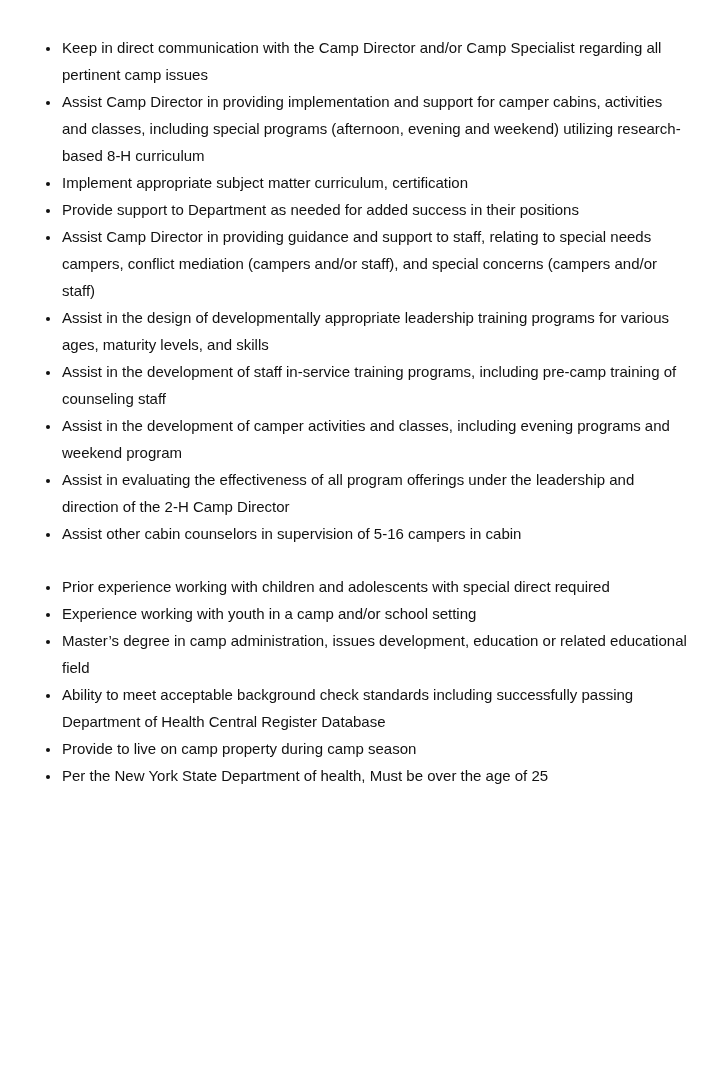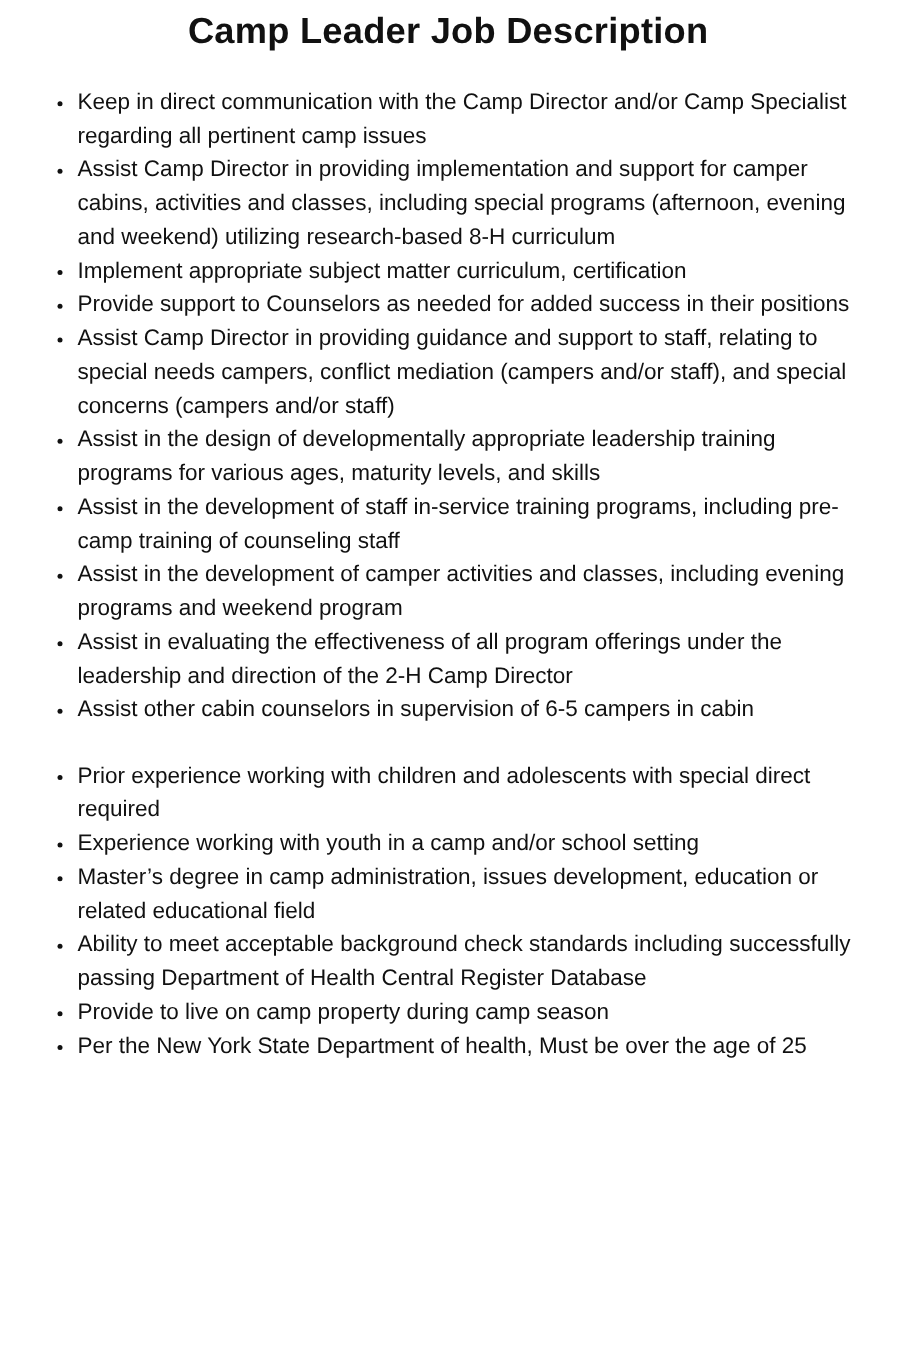--- a/index.html
+++ b/index.html
@@ -34,51 +34,50 @@
   .section-heading {
     background: #ebebeb;
     font-size: 16.5px;
     font-weight: 700;
     line-height: 20px;
     padding: 10px 10px 9px 20px;
   }
   ul.bullet-list {
     margin: 26px 10px 24px 0;
     padding: 0 0 0 41px;
-    font-size: 18px;
+    font-size: 15px;
     line-height: 27px;
     list-style: disc outside;
   }
   ul.bullet-list li {
     padding-left: 1px;
   }
   ul.bullet-list li::marker {
     font-size: 13px;
   }
 </style>
 </head>
 <body>
 
 <div class="page">
 
-  <h1 class="doc-title">Camp Leader Job Description</h1>
 
 
   <section>
     <ul class="bullet-list">
         <li>Keep in direct communication with the Camp Director and/or Camp Specialist regarding all pertinent camp issues</li>
         <li>Assist Camp Director in providing implementation and support for camper cabins, activities and classes, including special programs (afternoon, evening and weekend) utilizing research-based 8-H curriculum</li>
         <li>Implement appropriate subject matter curriculum, certification</li>
-        <li>Provide support to Counselors as needed for added success in their positions</li>
+        <li>Provide support to Department as needed for added success in their positions</li>
         <li>Assist Camp Director in providing guidance and support to staff, relating to special needs campers, conflict mediation (campers and/or staff), and special concerns (campers and/or staff)</li>
         <li>Assist in the design of developmentally appropriate leadership training programs for various ages, maturity levels, and skills</li>
         <li>Assist in the development of staff in-service training programs, including pre-camp training of counseling staff</li>
         <li>Assist in the development of camper activities and classes, including evening programs and weekend program</li>
         <li>Assist in evaluating the effectiveness of all program offerings under the leadership and direction of the 2-H Camp Director</li>
-        <li>Assist other cabin counselors in supervision of 6-5 campers in cabin</li>
+        <li>Assist other cabin counselors in supervision of 5-16 campers in cabin</li>
       </ul>
   </section>
 
   <section>
     <ul class="bullet-list">
         <li>Prior experience working with children and adolescents with special direct required</li>
         <li>Experience working with youth in a camp and/or school setting</li>
         <li>Master’s degree in camp administration, issues development, education or related educational field</li>
         <li>Ability to meet acceptable background check standards including successfully passing Department of Health Central Register Database</li>
         <li>Provide to live on camp property during camp season</li>

